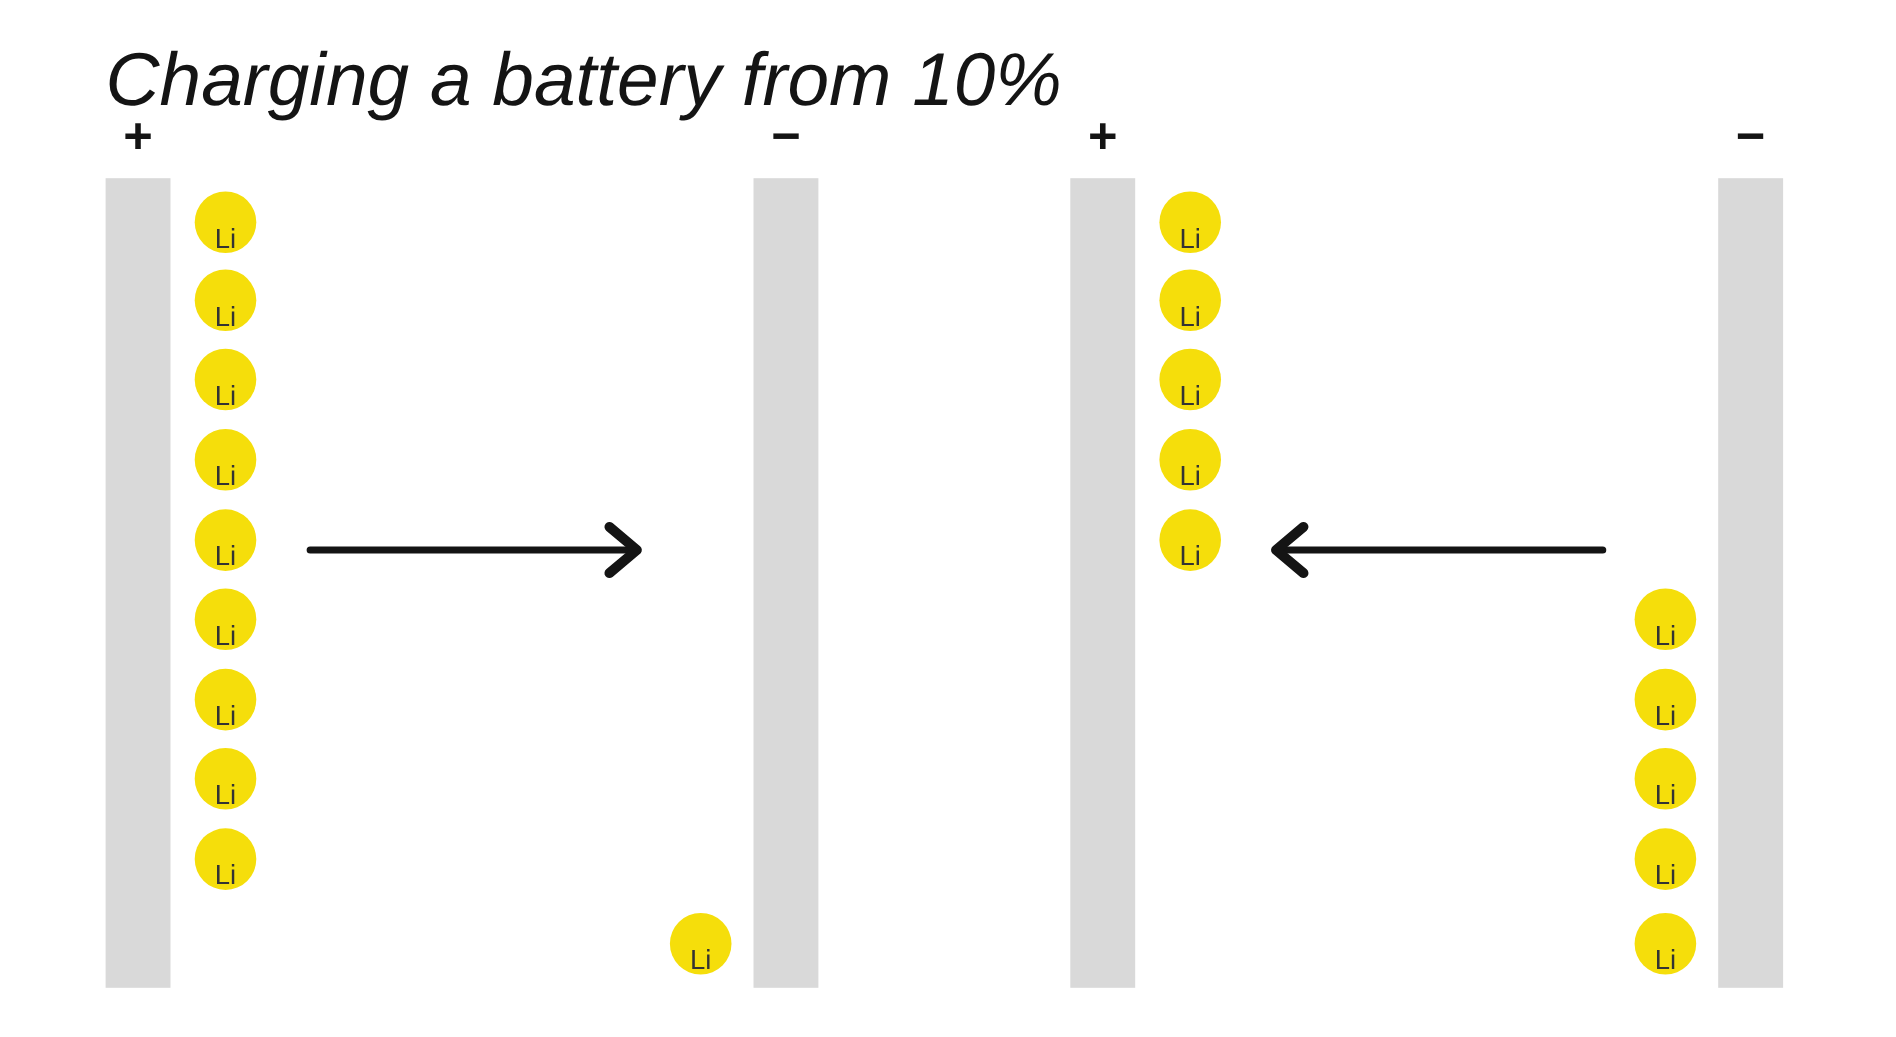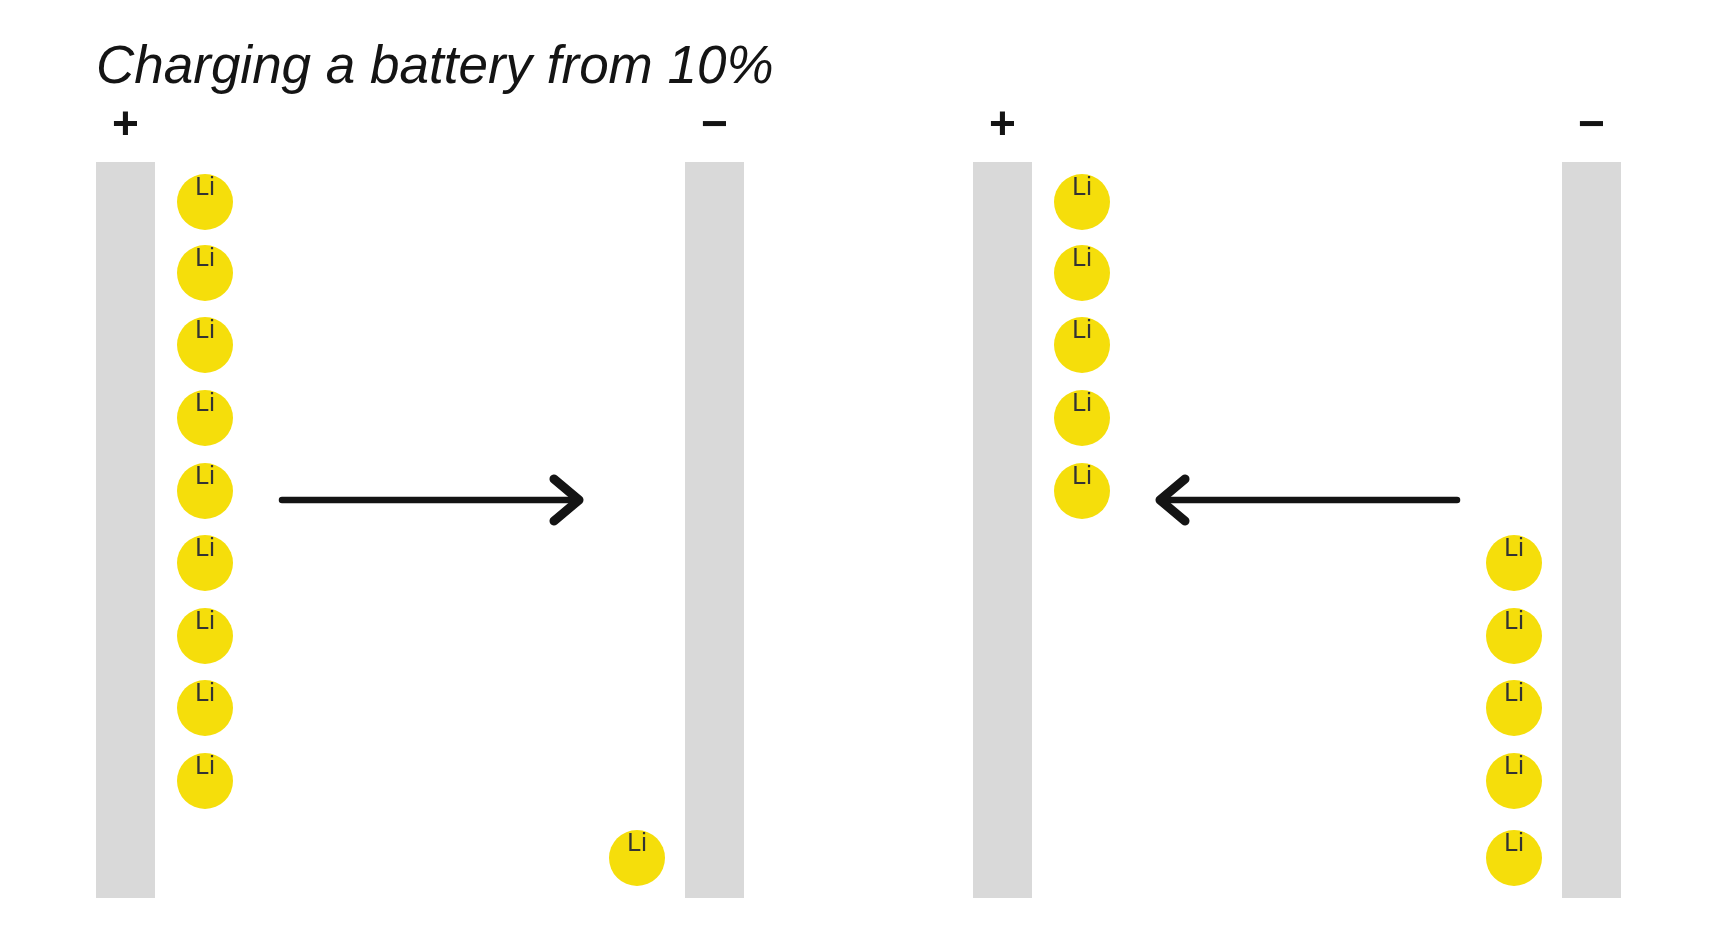--- a/index.html
+++ b/index.html
@@ -20,21 +20,21 @@
     top: 0;
     width: 649px;
     height: 943px;
   }
   .panel-title {
     position: absolute;
     top: 38px;
     left: 0;
     right: 0;
     text-align: center;
-    font-size: 53px;
+    font-size: 68px;
     font-style: italic;
     font-weight: 400;
     line-height: 1;
     color: var(--ink, #141414);
     white-space: nowrap;
   }
   .terminal {
     position: absolute;
     top: 96px;
     width: 59px;
@@ -55,21 +55,21 @@
   }
   .electrode.pos { left: 0; }
   .electrode.neg { left: 589px; }
   .ion {
     position: absolute;
     width: 56px;
     height: 56px;
     border-radius: 50%;
     background: var(--ion-fill, #f5de0b);
     display: flex;
-    align-items: flex-start;
+    align-items: flex-end;
     justify-content: center;
   }
   .ion span {
     font-size: 25px;
     line-height: 1;
     color: var(--ion-text, #333333);
   }
   .arrow {
     position: absolute;
     left: 170px;

